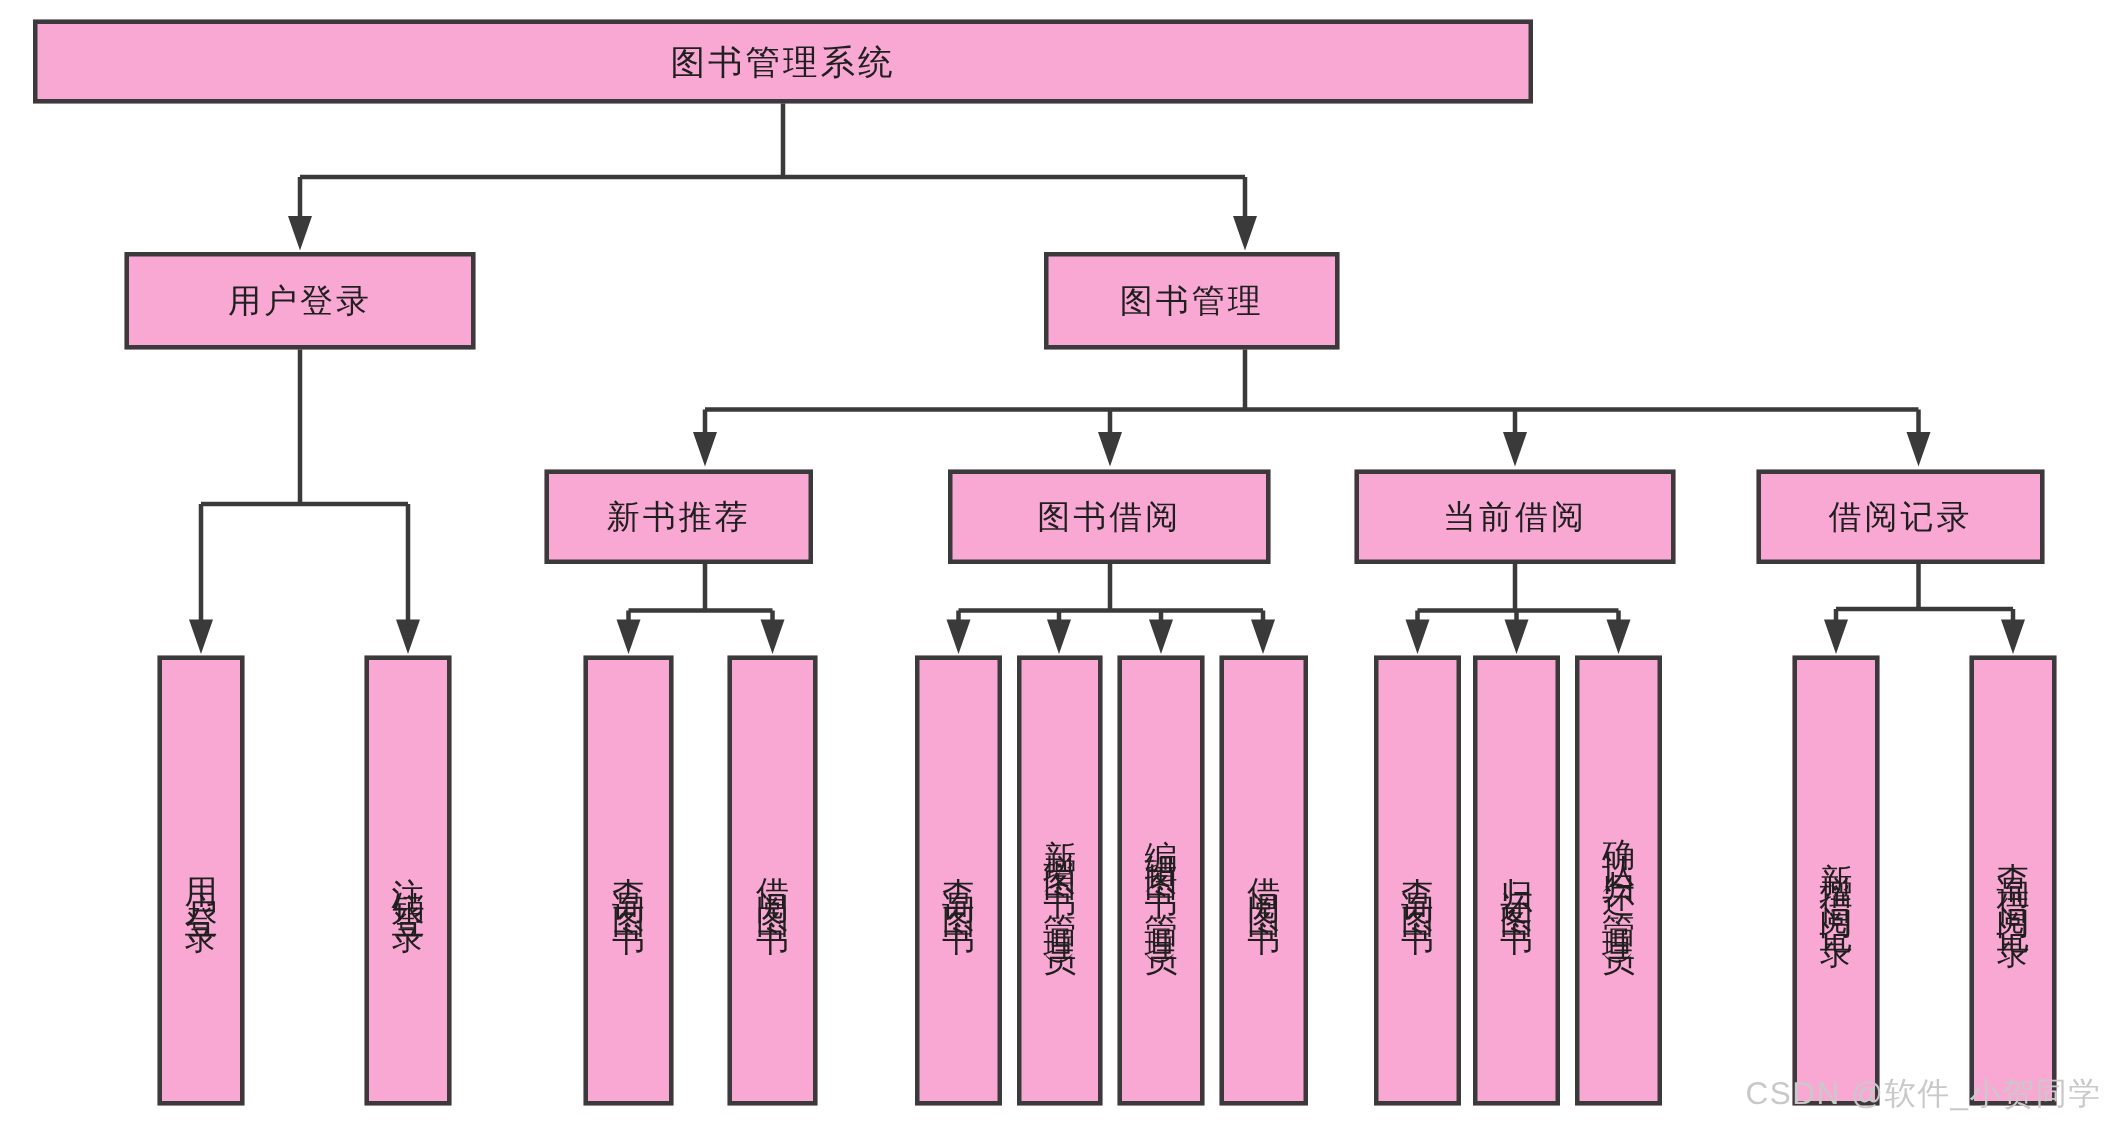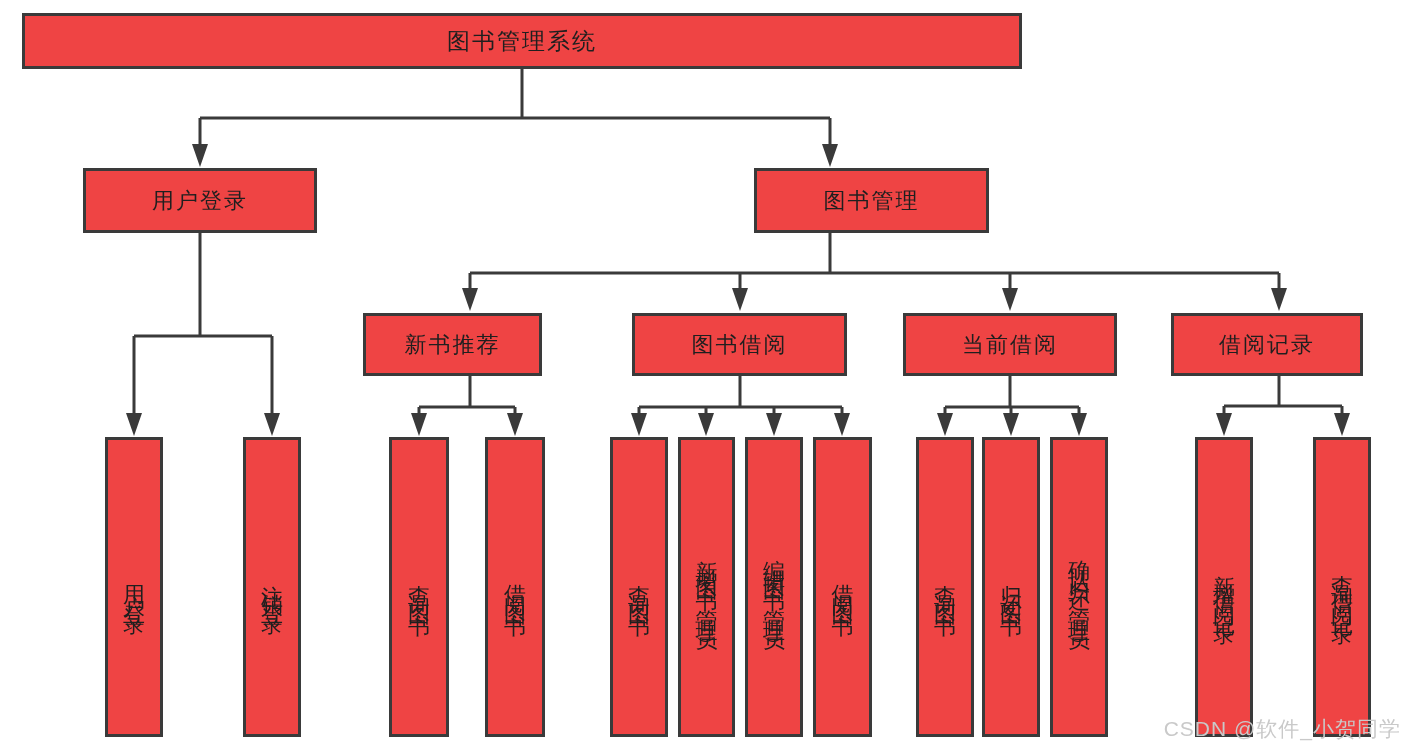--- a/index.html
+++ b/index.html
@@ -14,21 +14,21 @@
   }
   .connectors {
     position: absolute;
     left: 0; top: 0;
     width: 1405px; height: 747px;
   }
   .node {
     position: absolute;
     box-sizing: border-box;
     border: 3px solid #3a3a3a;
-    background: #ef4444;
+    background: #f9a8d4;
     display: flex;
     align-items: center;
     justify-content: center;
   }
   .node.hbox {
     font-size: 22px;
     letter-spacing: 2px;
     white-space: nowrap;
   }
   .node.root-box {
@@ -96,21 +96,21 @@
       <polygon points="1003,413 1019,413 1011,436"></polygon>
       <polygon points="1071,413 1087,413 1079,436"></polygon>
       <polygon points="1216,413 1232,413 1224,436"></polygon>
       <polygon points="1334,413 1350,413 1342,436"></polygon>
     </g>
   </svg>
 
   <div class="node hbox root-box" style="left:22px; top:13px; width:1000px; height:56px;">图书管理系统</div>
 
   <div class="node hbox" style="left:83px; top:168px; width:234px; height:65px;">用户登录</div>
-  <div class="node hbox" style="left:754px; top:168px; width:235px; height:65px;">图书管理</div>
+  <div class="node hbox" style="left:696px; top:168px; width:197px; height:65px;">图书管理</div>
 
   <div class="node hbox" style="left:363px; top:313px; width:179px; height:63px;">新书推荐</div>
   <div class="node hbox" style="left:903px; top:313px; width:214px; height:63px;">当前借阅</div>
   <div class="node hbox" style="left:632px; top:313px; width:215px; height:63px;">图书借阅</div>
   <div class="node hbox" style="left:1171px; top:313px; width:192px; height:63px;">借阅记录</div>
 
   <div class="node leaf" style="left:105px; top:437px; width:58px; height:300px;">用户登录</div>
   <div class="node leaf" style="left:243px; top:437px; width:58px; height:300px;">注销登录</div>
 
   <div class="node leaf" style="left:389px; top:437px; width:60px; height:300px;">查询图书</div>

